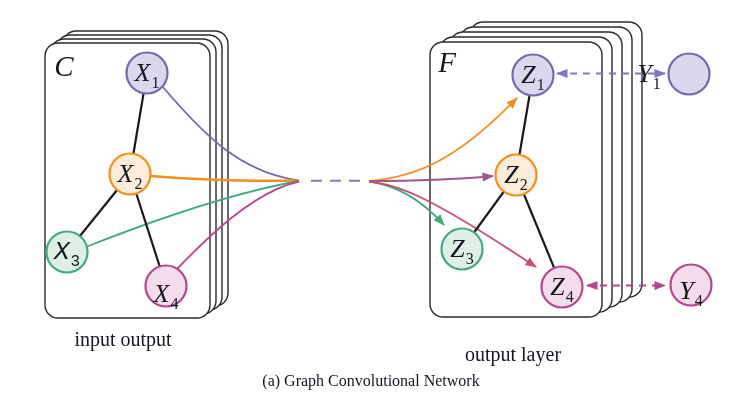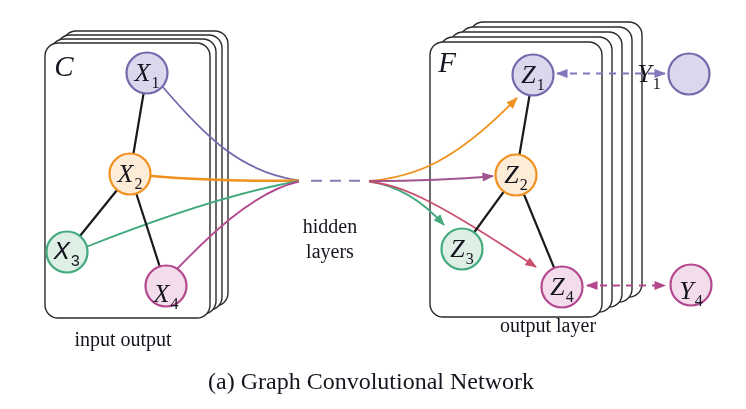--- a/index.html
+++ b/index.html
@@ -8,21 +8,21 @@
     font-family:"Liberation Serif","DejaVu Serif",serif;color:#15151f;overflow:hidden;
   }
   .fig svg{position:absolute;left:0;top:0;}
   .lbl{position:absolute;transform:translate(-50%,-50%);white-space:nowrap;}
   .panel-letter{font-style:italic;font-size:29px;}
   .node-label{font-style:italic;font-size:26px;line-height:1;}
   .node-label .s{font-style:normal;font-size:16px;position:relative;top:7px;margin-left:1px;}
   .box-cap{font-size:20px;}
   .mid{font-size:20px;text-align:center;line-height:25px;}
   .mid span{display:block;}
-  .figcap{font-size:24px;}
+  .figcap{font-size:16px;}
 </style>
 </head>
 <body>
 
 <div class="fig">
 
   <svg width="746" height="409" viewBox="0 0 746 409">
     <defs>
       <marker id="m-or" markerUnits="userSpaceOnUse" markerWidth="13" markerHeight="10" refX="11" refY="5" orient="auto-start-reverse">
         <path d="M0.5,0.5 L12,5 L0.5,9.5 Z" fill="#f0901e"></path>
@@ -108,23 +108,19 @@
   <div class="lbl node-label" style="left:130px;top:174px;"><span>X</span><span class="s">2</span></div>
   <div class="lbl node-label" style="left:67px;top:252px;font-family:Liberation Mono, monospace;"><span>X</span><span class="s">3</span></div>
   <div class="lbl node-label" style="left:166px;top:294px;"><span>X</span><span class="s">4</span></div>
   <div class="lbl node-label" style="left:533px;top:75px;"><span>Z</span><span class="s">1</span></div>
   <div class="lbl node-label" style="left:516px;top:175px;"><span>Z</span><span class="s">2</span></div>
   <div class="lbl node-label" style="left:462px;top:249px;"><span>Z</span><span class="s">3</span></div>
   <div class="lbl node-label" style="left:562px;top:287px;"><span>Z</span><span class="s">4</span></div>
   <div class="lbl node-label" style="left:649px;top:74px;"><span>Y</span><span class="s">1</span></div>
   <div class="lbl node-label" style="left:691px;top:291px;"><span>Y</span><span class="s">4</span></div>
 
-  <div class="lbl mid" style="left:330px;top:239px;">
-    <span>hidden</span>
-    <span>layers</span>
-  </div>
 
   <div class="lbl box-cap" style="left:123px;top:339px;">input output</div>
-  <div class="lbl box-cap" style="left:513px;top:325px;margin-left:35px;">output layer</div>
+  <div class="lbl box-cap" style="left:513px;top:354px;">output layer</div>
 
   <div class="lbl figcap" style="left:371px;top:381px;">(a) Graph Convolutional Network</div>
 
 </div>
 
 </body></html>

